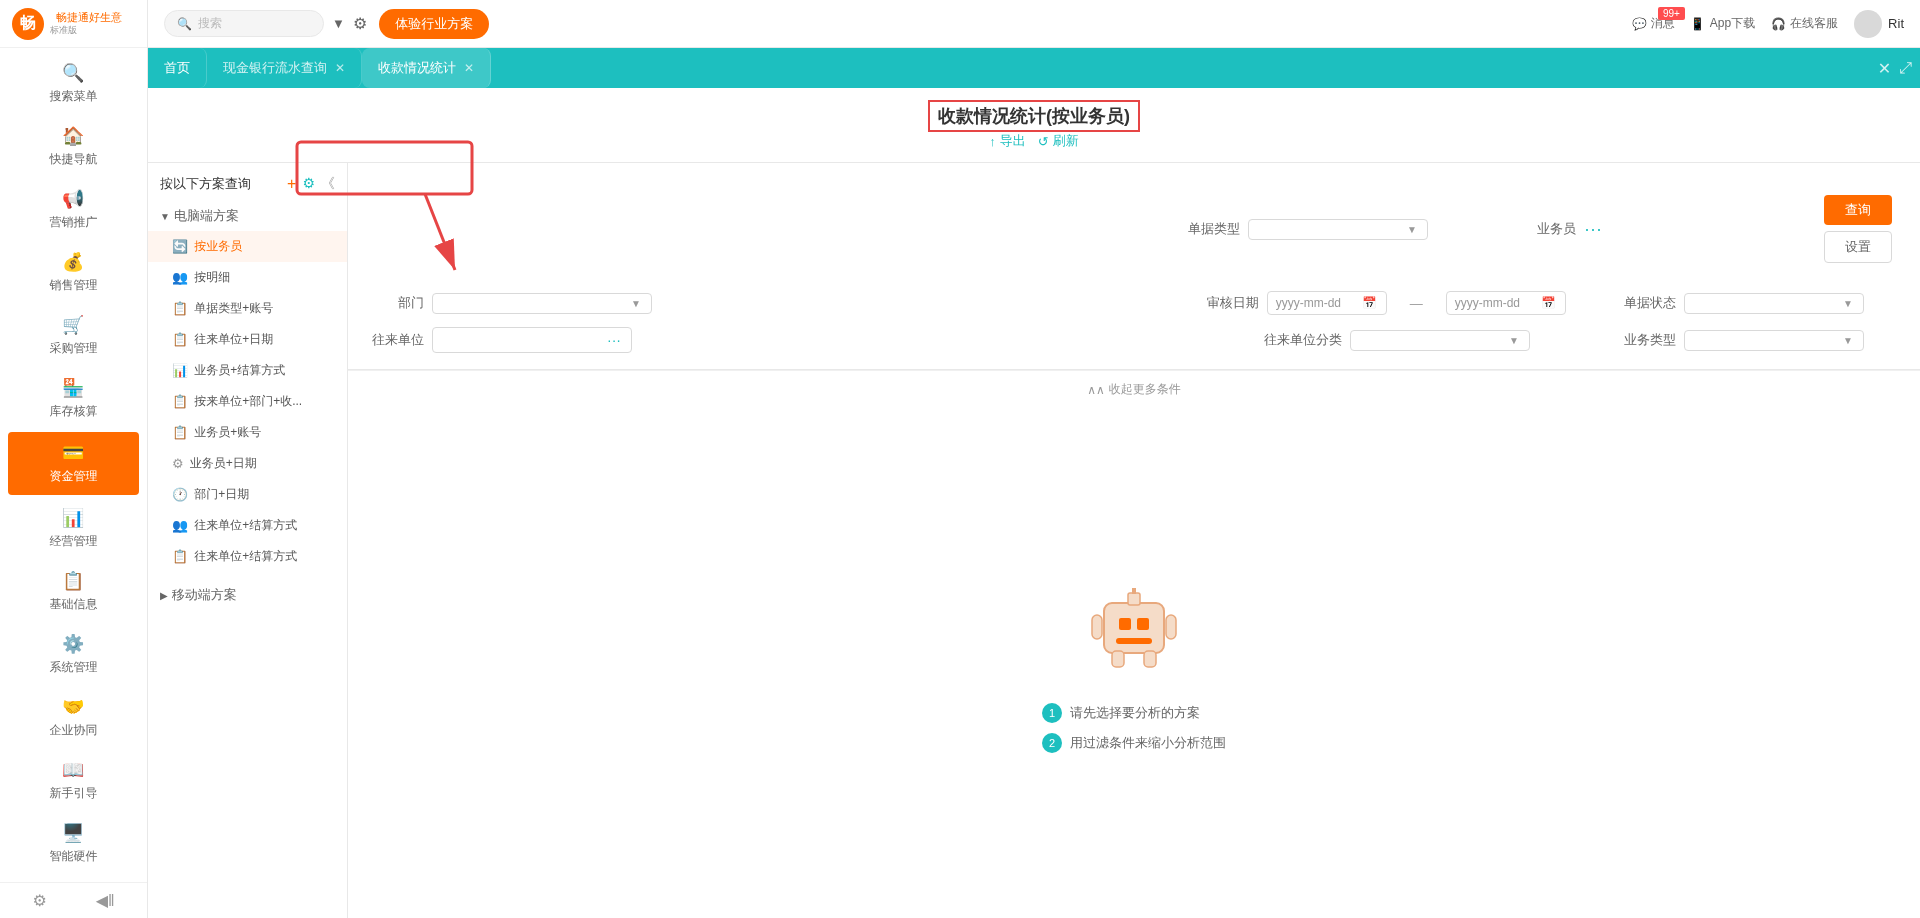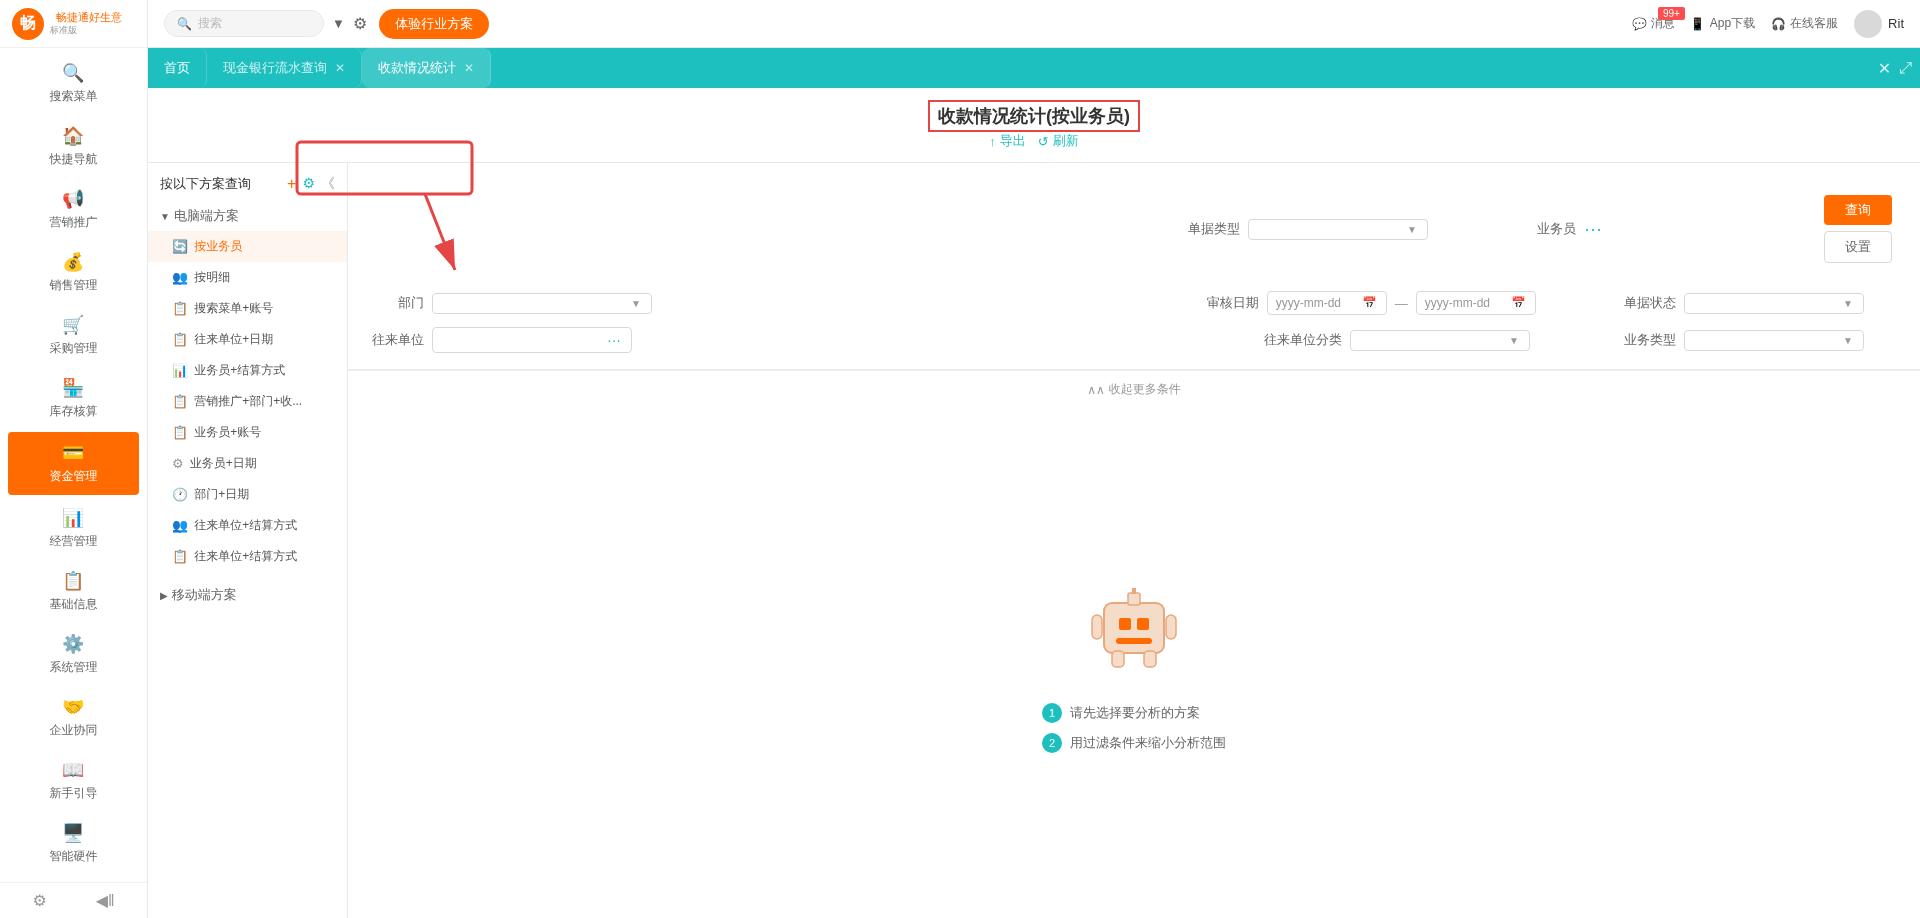--- a/index.html
+++ b/index.html
@@ -92,21 +92,21 @@
     .date-btn { padding: 3px 8px; font-size: 12px; color: #666; cursor: pointer; border-radius: 3px; }
     .date-btn.active { background: #ff6b00; color: #fff; border-radius: 12px; }
     .date-range-text { font-size: 12px; color: #999; margin-left: 4px; }
 
     
     .select-control { border: 1px solid #d9d9d9; border-radius: 4px; padding: 4px 10px; display: flex; align-items: center; justify-content: space-between; cursor: pointer; background: #fff; min-width: 180px; }
     .select-control .select-text { color: #999; font-size: 13px; }
     .select-arrow { color: #999; font-size: 10px; }
 
     
-    .date-input-group { display: flex; align-items: center; gap: 8px; }
+    .date-input-group { display: flex; align-items: center; gap: 23px; }
     .date-input { border: 1px solid #d9d9d9; border-radius: 4px; padding: 4px 8px; font-size: 12px; color: #999; min-width: 120px; display: flex; align-items: center; justify-content: space-between; background: #fff; cursor: pointer; }
     .date-separator { color: #999; }
 
     
     .extra-options-btn { color: #1dbfbf; cursor: pointer; font-size: 18px; }
 
     
     .text-input-control { border: 1px solid #d9d9d9; border-radius: 4px; padding: 4px 10px; font-size: 13px; background: #fff; min-width: 200px; display: flex; align-items: center; justify-content: space-between; }
 
     
@@ -294,33 +294,33 @@
             <div class="scheme-item active">
               <span class="item-icon">🔄</span>
               <span>按业务员</span>
             </div>
             <div class="scheme-item">
               <span class="item-icon">👥</span>
               <span>按明细</span>
             </div>
             <div class="scheme-item">
               <span class="item-icon">📋</span>
-              <span>搜索菜单+账号</span>
+              <span>单据类型+账号</span>
             </div>
             <div class="scheme-item">
               <span class="item-icon">📋</span>
               <span>往来单位+日期</span>
             </div>
             <div class="scheme-item">
               <span class="item-icon">📊</span>
               <span>业务员+结算方式</span>
             </div>
             <div class="scheme-item">
               <span class="item-icon">📋</span>
-              <span>营销推广+部门+收...</span>
+              <span>按来单位+部门+收...</span>
             </div>
             <div class="scheme-item">
               <span class="item-icon">📋</span>
               <span>业务员+账号</span>
             </div>
             <div class="scheme-item">
               <span class="item-icon">⚙</span>
               <span>业务员+日期</span>
             </div>
             <div class="scheme-item">

